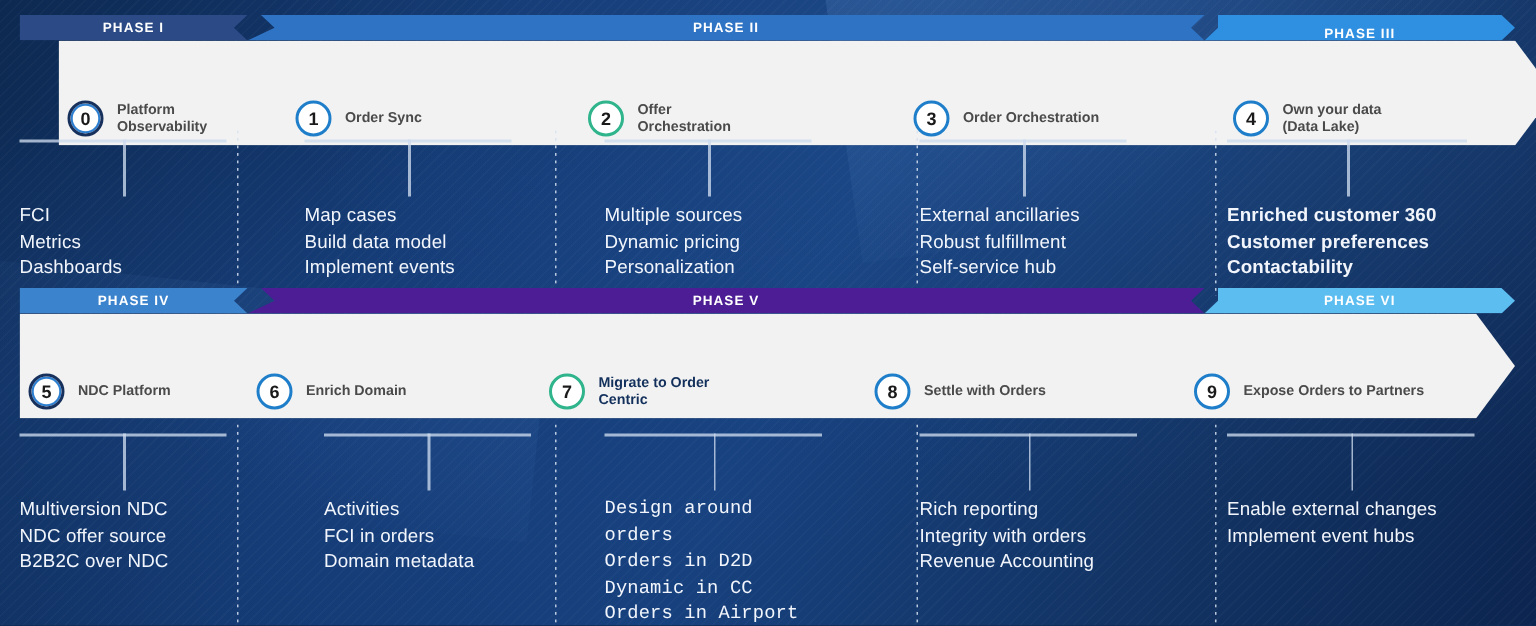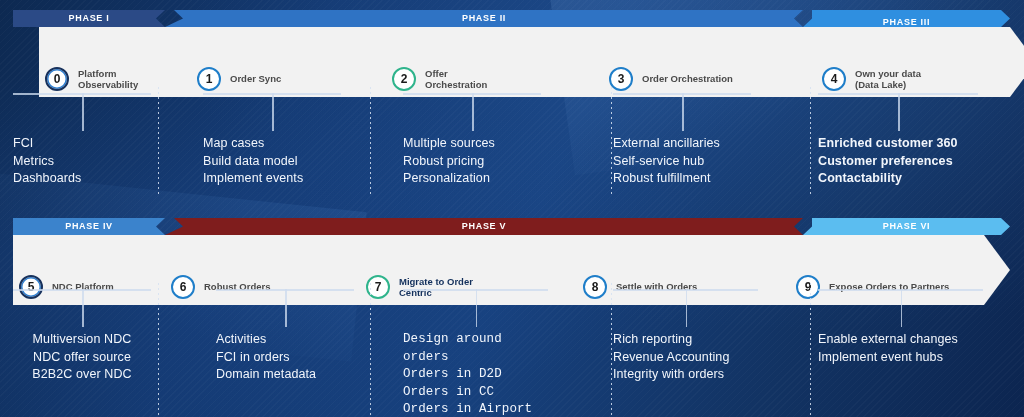--- a/index.html
+++ b/index.html
@@ -160,64 +160,64 @@
           <div>Map cases</div>
           <div>Build data model</div>
           <div>Implement events</div>
         </div>
       </div>
       <div class="col" style="left: 390px; width: 138px;">
         <div class="bracket"></div>
         <div class="stem"></div>
         <div class="col-text">
           <div>Multiple sources</div>
-          <div>Robust pricing</div>
+          <div>Dynamic pricing</div>
           <div>Personalization</div>
         </div>
       </div>
       <div class="col" style="left: 600px; width: 138px;">
         <div class="bracket"></div>
         <div class="stem"></div>
         <div class="col-text">
           <div>External ancillaries</div>
+          <div>Robust fulfillment</div>
           <div>Self-service hub</div>
-          <div>Robust fulfillment</div>
         </div>
       </div>
       <div class="col" style="left: 805px; width: 160px; font-weight: bold;">
         <div class="bracket"></div>
         <div class="stem"></div>
         <div class="col-text">
           <div>Enriched customer 360</div>
           <div>Customer preferences</div>
           <div>Contactability</div>
         </div>
       </div>
     </div>
-    <div class="band band-row2" style="top: 218px;">
+    <div class="band band-row2" style="top: 192px;">
       <div class="band-head">
         <div class="seg" style="left: 0px; width: 152px; background: rgb(59, 131, 204); clip-path: polygon(0px 0px, 100% 0px, calc(100% - 9px) 50%, 100% 100%, 0px 100%);">
           <span>PHASE IV</span>
         </div>
-        <div class="seg" style="left: 152px; width: 638px; background: #7f1d1d; clip-path: polygon(9px 0px, 100% 0px, calc(100% - 9px) 50%, 100% 100%, 0px 100%, 18px 50%);">
+        <div class="seg" style="left: 152px; width: 638px; background: #4c1d95; clip-path: polygon(9px 0px, 100% 0px, calc(100% - 9px) 50%, 100% 100%, 0px 100%, 18px 50%);">
           <span>PHASE V</span>
         </div>
         <div class="seg" style="left: 790px; width: 207px; background: rgb(91, 189, 240); clip-path: polygon(9px 0px, calc(100% - 9px) 0px, 100% 50%, calc(100% - 9px) 100%, 0px 100%, 9px 50%);">
           <span>PHASE VI</span>
         </div>
       </div>
       <div class="band-body">
         <div class="steps">
           <div class="step" style="left: 6px;">
             <div class="num navy">5</div>
             <div class="step-label">NDC Platform</div>
           </div>
           <div class="step" style="left: 158px;">
             <div class="num blue">6</div>
-            <div class="step-label">Robust Orders</div>
+            <div class="step-label">Enrich Domain</div>
           </div>
           <div class="step" style="left: 353px;">
             <div class="num green">7</div>
             <div class="step-label dark">Migrate to Order
 Centric</div>
           </div>
           <div class="step" style="left: 570px;">
             <div class="num blue">8</div>
             <div class="step-label">Settle with Orders</div>
           </div>
@@ -226,21 +226,21 @@
             <div class="step-label">Expose Orders to Partners</div>
           </div>
         </div>
       </div>
     </div>
     <div class="cols" style="top: 283px; height: 134px;">
       <div class="divider" style="left: 145px;"></div>
       <div class="divider" style="left: 357px;"></div>
       <div class="divider" style="left: 598px;"></div>
       <div class="divider" style="left: 797px;"></div>
-      <div class="col" style="left: 0px; width: 138px; text-align: center;">
+      <div class="col" style="left: 0px; width: 138px;">
         <div class="bracket"></div>
         <div class="stem"></div>
         <div class="col-text">
           <div>Multiversion NDC</div>
           <div>NDC offer source</div>
           <div>B2B2C over NDC</div>
         </div>
       </div>
       <div class="col" style="left: 203px; width: 138px;">
         <div class="bracket"></div>
@@ -250,32 +250,32 @@
           <div>FCI in orders</div>
           <div>Domain metadata</div>
         </div>
       </div>
       <div class="col" style="left: 390px; width: 145px; font-family: Liberation Mono, monospace;">
         <div class="bracket"></div>
         <div class="stem"></div>
         <div class="col-text">
           <div>Design around orders</div>
           <div>Orders in D2D</div>
-          <div>Orders in CC</div>
+          <div>Dynamic in CC</div>
           <div>Orders in Airport</div>
           <div>Communication</div>
         </div>
       </div>
       <div class="col" style="left: 600px; width: 145px;">
         <div class="bracket"></div>
         <div class="stem"></div>
         <div class="col-text">
           <div>Rich reporting</div>
+          <div>Integrity with orders</div>
           <div>Revenue Accounting</div>
-          <div>Integrity with orders</div>
         </div>
       </div>
       <div class="col" style="left: 805px; width: 165px;">
         <div class="bracket"></div>
         <div class="stem"></div>
         <div class="col-text">
           <div>Enable external changes</div>
           <div>Implement event hubs</div>
         </div>
       </div>

